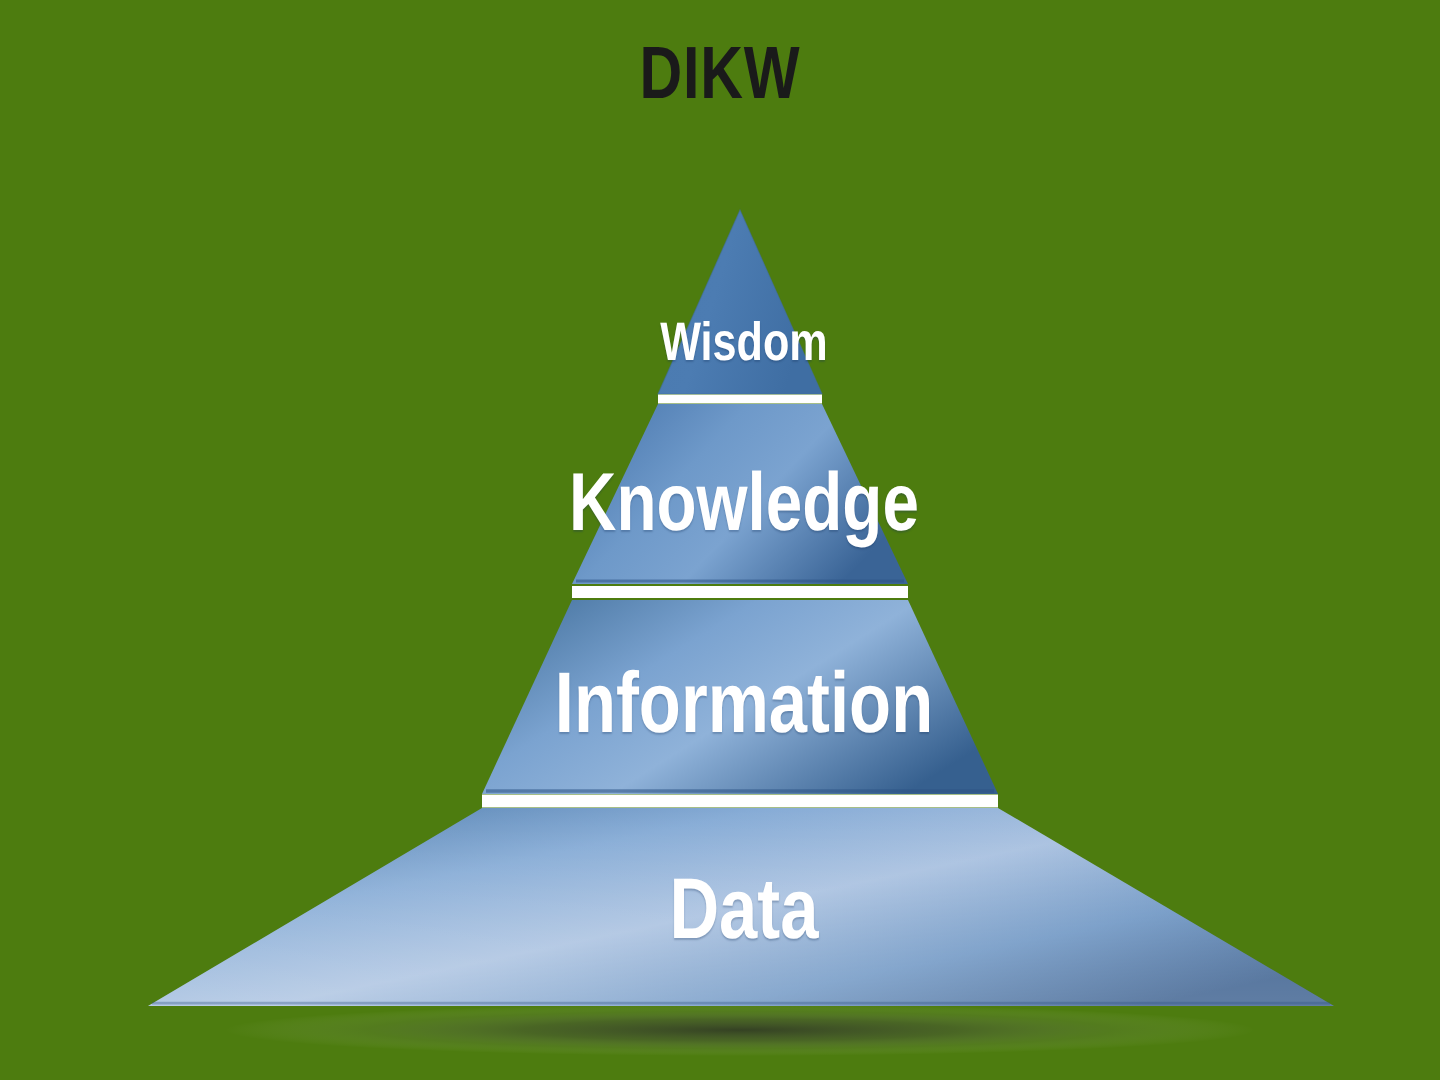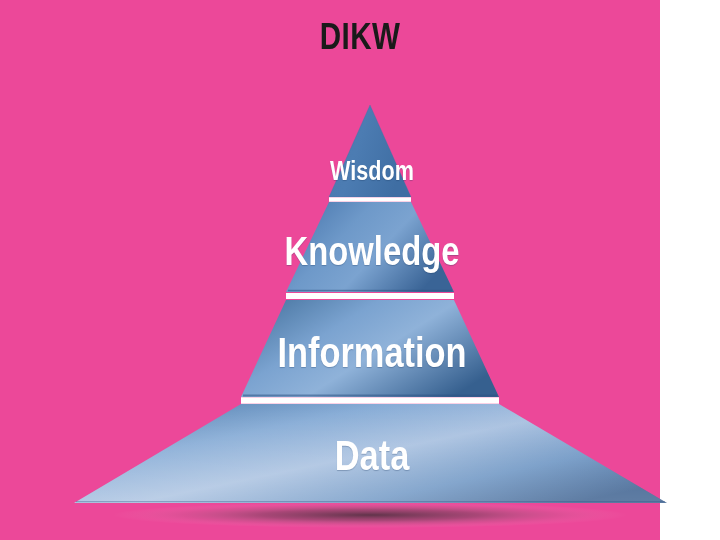--- a/index.html
+++ b/index.html
@@ -8,23 +8,23 @@
   }
   body {
     width: 720px;
     height: 540px;
     background: #ffffff;
     font-family: "Liberation Sans", sans-serif;
     overflow: hidden;
   }
   .canvas {
     position: relative;
-    width: 660px;
+    width: 720px;
     height: 540px;
-    background: #ec4899;
+    background: #4d7c0f;
   }
   .page-title {
     position: absolute;
     top: 18px;
     left: 0;
     width: 720px;
     text-align: center;
     font-family: "Liberation Sans", sans-serif;
     font-size: 37px;
     font-weight: bold;

